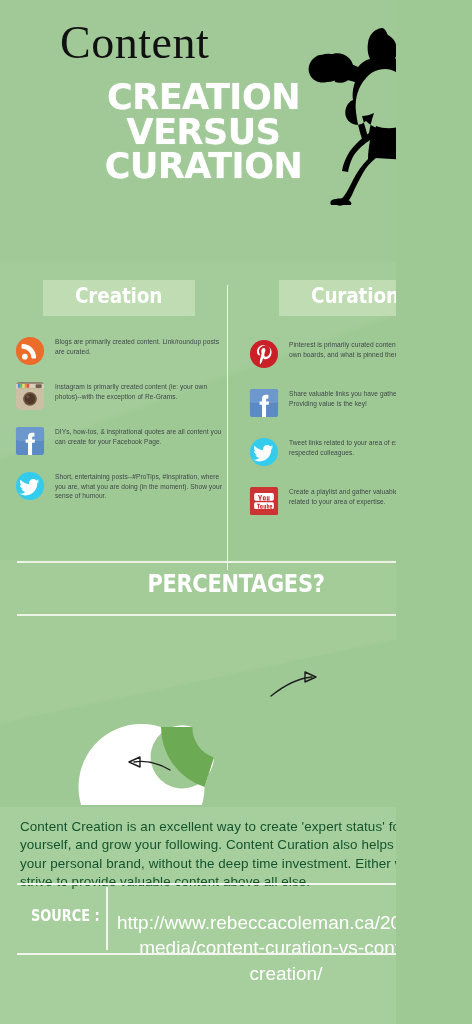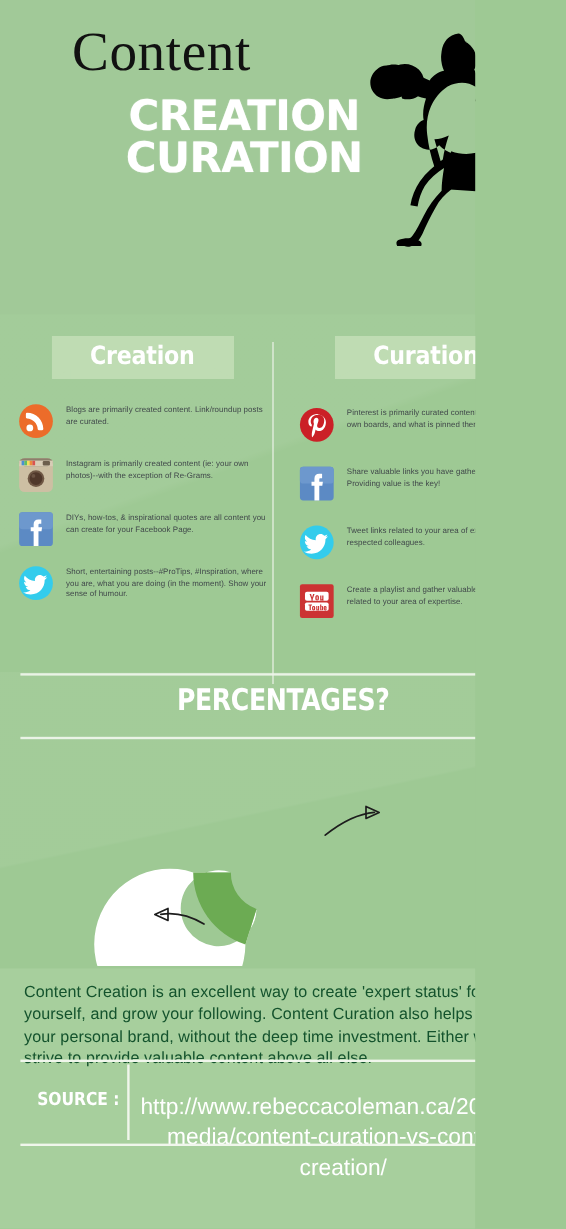--- a/index.html
+++ b/index.html
@@ -136,20 +136,21 @@
   <div class="band band-top"></div>
   <div class="band band-mid"></div>
   <div class="band band-bot"></div>
   <div class="sheen"></div>
   <div class="sheen2"></div>
 
   <div class="header">
     <div class="title-content">Content</div>
     <div class="title-stack">
       <div>CREATION</div>
+      <div>VERSUS</div>
       <div>CURATION</div>
     </div>
     <div class="boxer">
       <svg viewBox="0 0 130 185" width="130" height="185" aria-hidden="true">
         <path fill="#000000" d="
           M74 6 C66 7 61 13 60 21 C59 27 60 33 62 37
           C57 38 53 41 50 45 C46 43 41 41 37 40
           C33 36 28 33 23 32 C17 31 12 33 9 37
           C5 41 4 47 6 52 C8 57 13 60 19 60
           C24 60 29 58 32 55 C37 57 42 59 47 60

